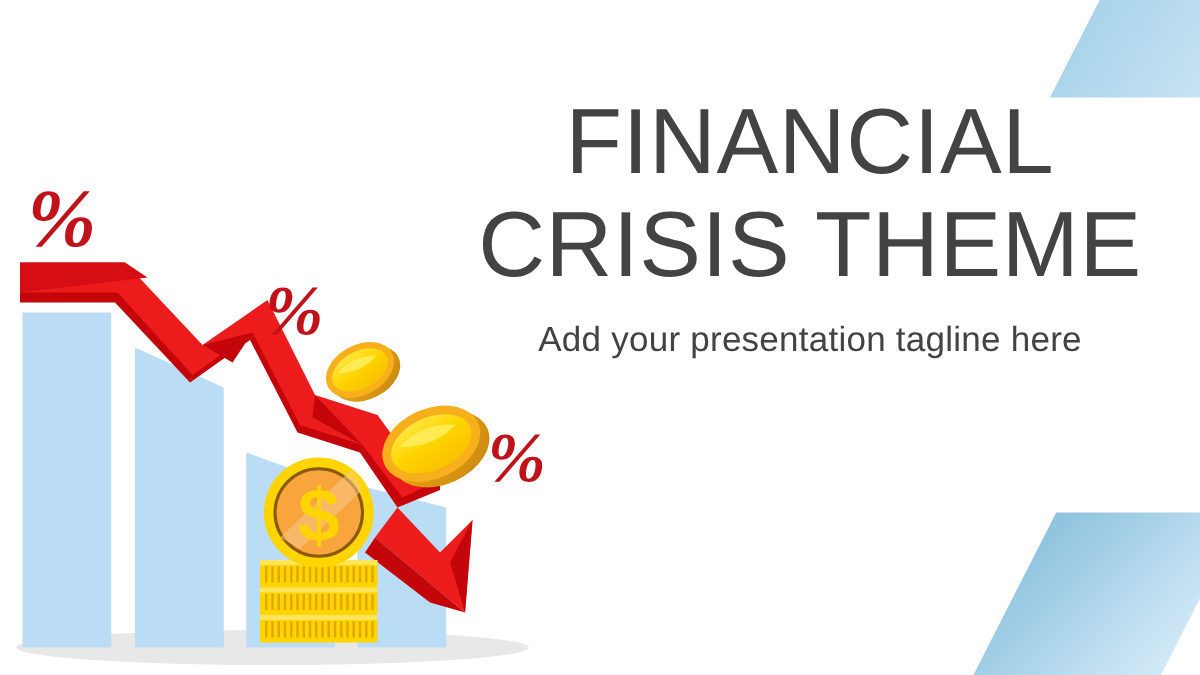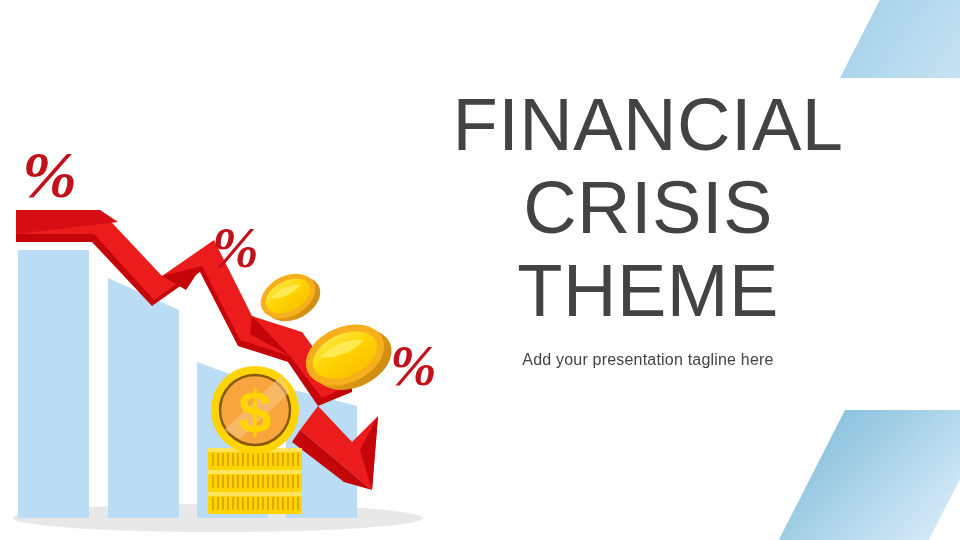--- a/index.html
+++ b/index.html
@@ -46,34 +46,34 @@
 
   
   #title-block {
     position: absolute;
     left: 378px;
     top: 72px;
     width: 540px;
     text-align: center;
   }
   #page-title {
-    margin: 12px;
+    margin: 0;
     color: #434343;
     font-family: "Liberation Sans", sans-serif;
     font-size: 74px;
     font-weight: normal;
     line-height: 1.12;
     letter-spacing: 0.5px;
     white-space: pre-line;
   }
   #page-subtitle {
     margin: 18px 0 0 0;
     color: #434343;
     font-family: "Liberation Sans", sans-serif;
-    font-size: 16px;
+    font-size: 28px;
     font-weight: normal;
     letter-spacing: 0.2px;
   }
 
   
   #illustration {
     position: absolute;
     left: 0;
     top: 130px;
     width: 450px;

